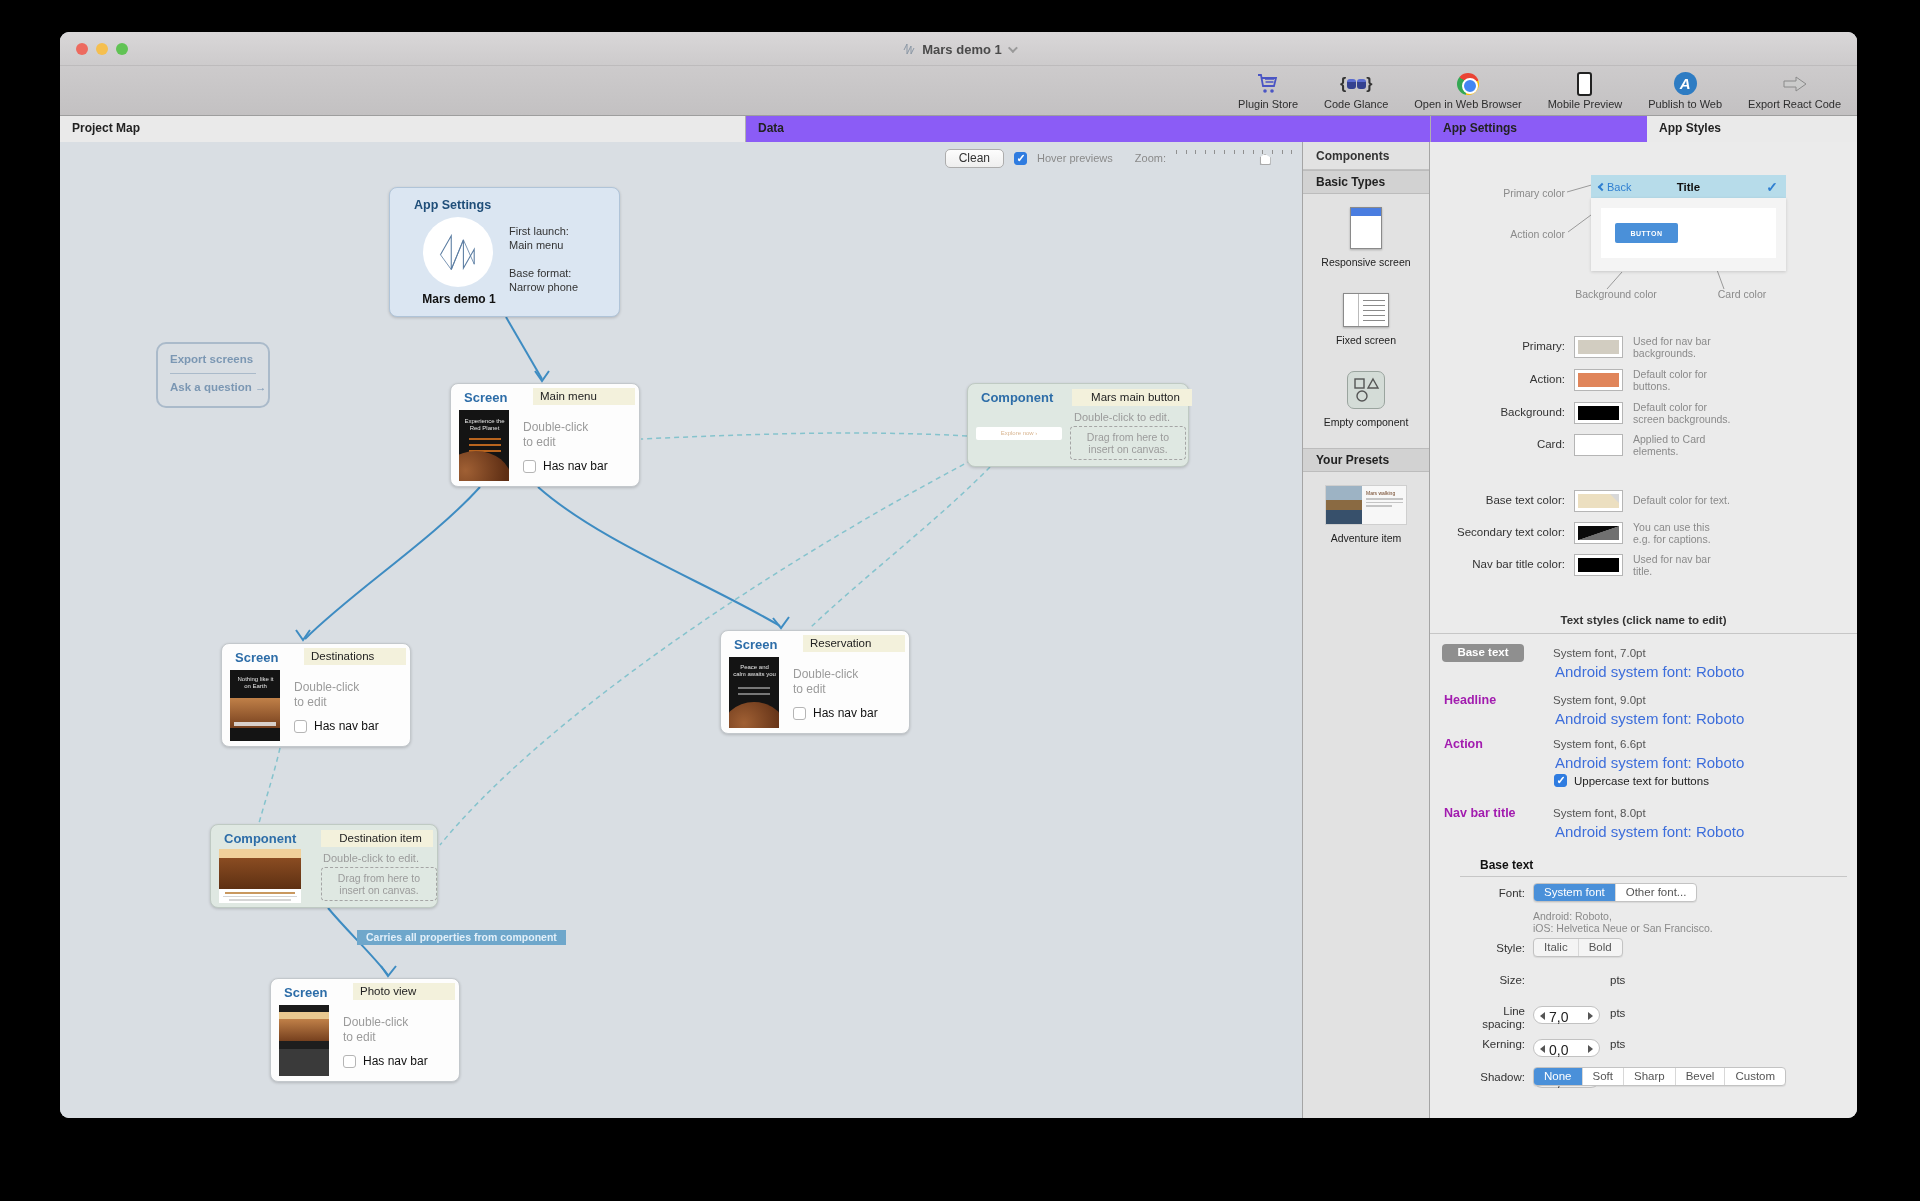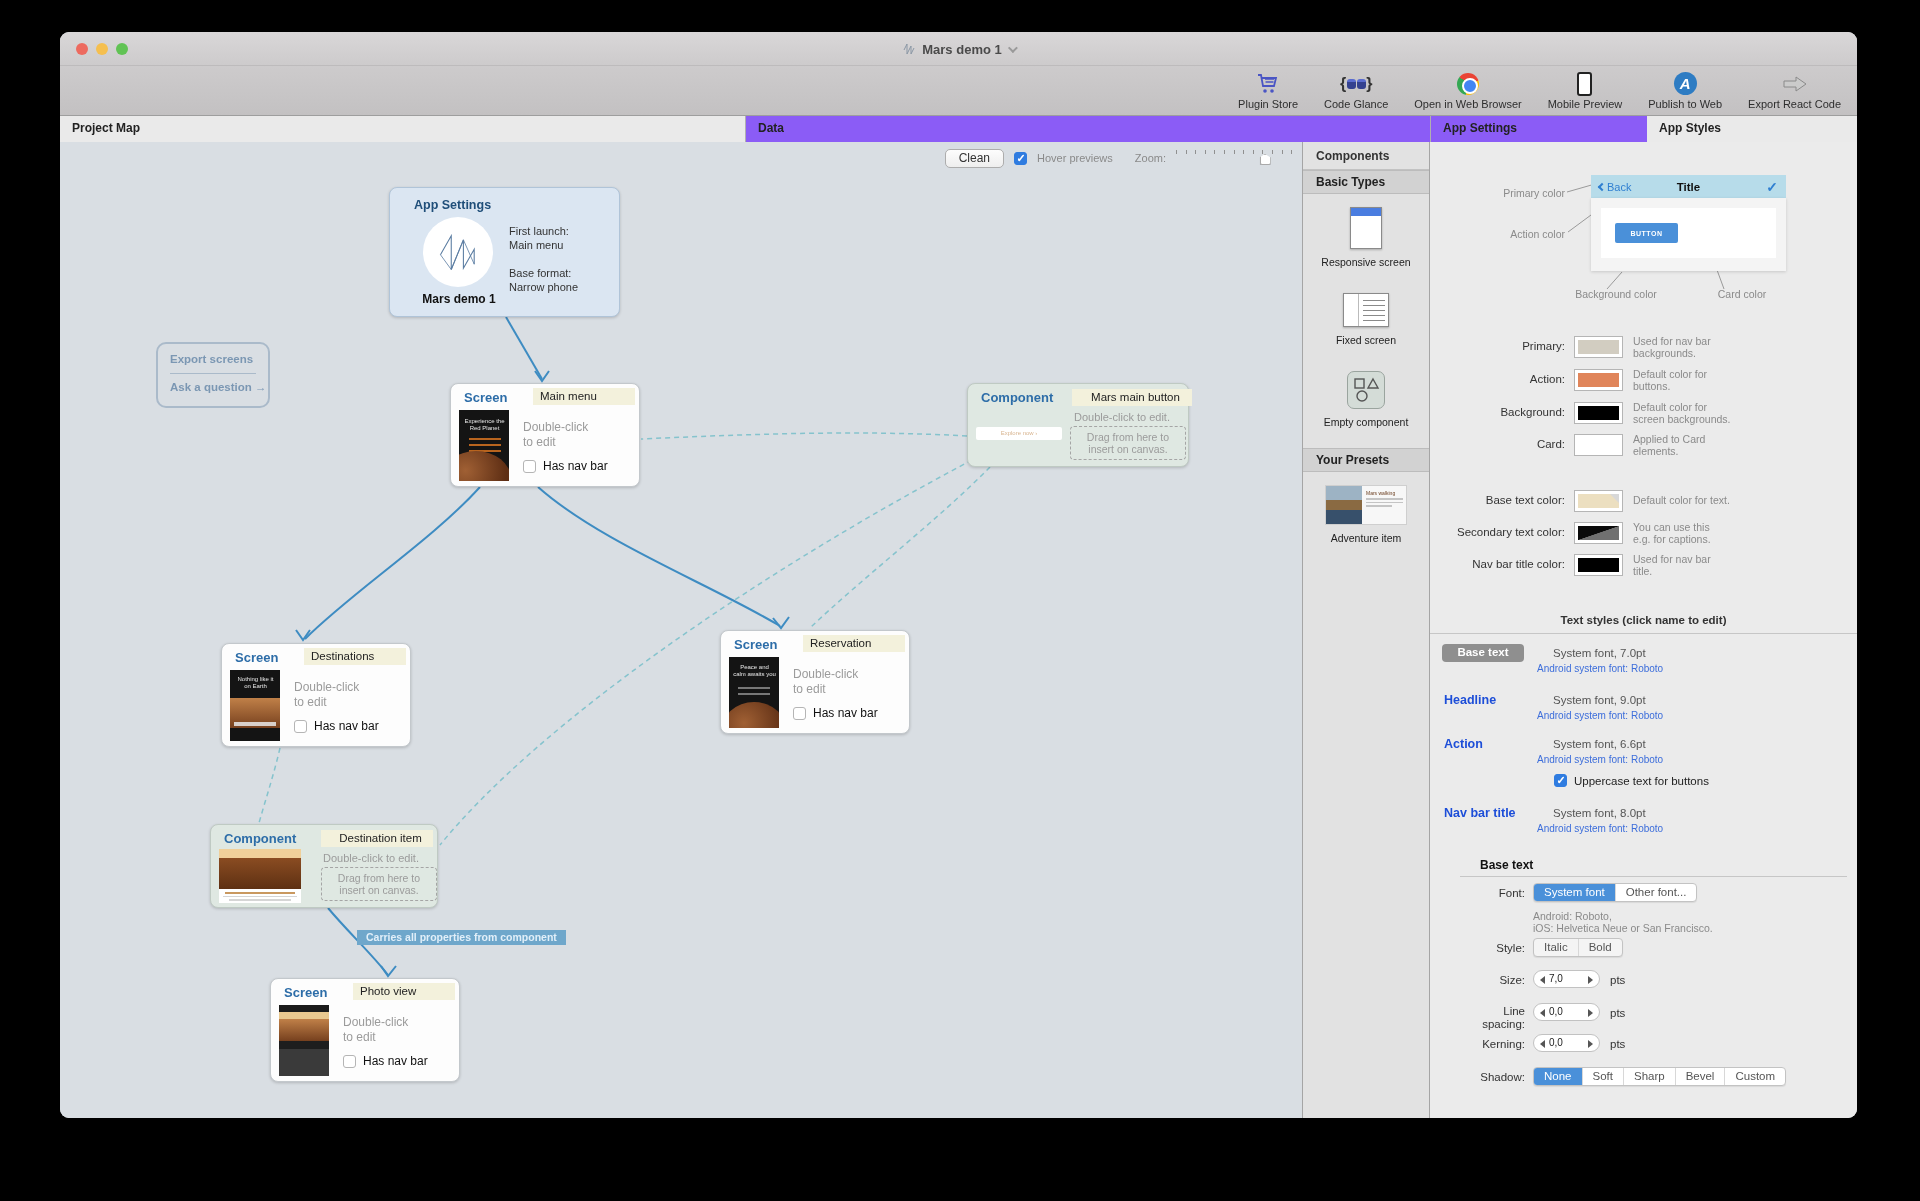--- a/index.html
+++ b/index.html
@@ -112,34 +112,34 @@
   .color-row { position:absolute; left:0; width:100%; height:22px; }
   .color-row .clabel { position:absolute; left:0; top:3px; width:135px; text-align:right; }
   .swatch { position:absolute; left:145px; top:0; width:47px; height:20px; border:3px solid #fff; outline:1px solid #b5b5b5; }
   .sw-split { background:linear-gradient(to bottom right,#0a0a0a 49%,#707070 51%); }
   .sw-fold { position:relative; }
   .sw-fold::after { content:""; position:absolute; right:0; top:0; border-style:solid; border-width:0 9px 9px 0; border-color:transparent #d8d8d8 transparent transparent; }
   .color-row .cdesc { position:absolute; left:203px; top:-2px; font-size:10.5px; color:#8a8a8a; line-height:12px; white-space:pre-line; }
 
   .ts-header { position:absolute; left:0; width:100%; text-align:center; font-weight:bold; font-size:11.5px; color:#333; }
   .hline { position:absolute; left:0; width:100%; height:1px; background:#c6c6c6; }
-  .ts-name { position:absolute; left:14px; font-weight:bold; font-size:12.5px; color:#1d4ed8; }
+  .ts-name { position:absolute; left:14px; font-weight:bold; font-size:12.5px; color:#a21caf; }
   .ts-pill { position:absolute; left:12px; width:82px; height:18px; background:#8f8f8f; border-radius:4px; color:#fff; font-weight:bold; font-size:11.5px; text-align:center; padding-top:2px; }
   .ts-val { position:absolute; left:123px; font-size:11.5px; color:#555; }
-  .ts-link { position:absolute; left:107px; font-size:10px; color:#3d6edb; }
+  .ts-link { position:absolute; left:125px; font-size:15px; color:#3d6edb; }
   .ts-cbrow { position:absolute; left:124px; display:flex; gap:7px; align-items:center; font-size:11.5px; color:#222; }
 
   .bt-header { position:absolute; left:50px; font-weight:bold; font-size:12px; color:#111; }
   .flabel { position:absolute; left:0; width:95px; text-align:right; font-size:11.5px; color:#333; white-space:pre-line; line-height:13px; }
   .seg { position:absolute; left:103px; display:flex; border:1px solid #c3c3c3; border-radius:4px; overflow:hidden; background:#fff; height:19px; box-shadow:0 1px 1px rgba(0,0,0,.08); }
   .seg .s { font-size:11.5px; color:#555; padding:2px 10px 0; border-right:1px solid #d8d8d8; }
   .seg .s:last-child { border-right:none; }
   .seg .s.sel { background:#4a90d9; color:#fff; }
   .note { position:absolute; left:103px; font-size:10.5px; color:#8a8a8a; line-height:12px; white-space:pre-line; }
-  .stepper { position:absolute; left:103px; width:67px; height:18px; background:#fff; border:1px solid #c2c2c2; border-radius:9px; font-size:10px; color:#222; }
+  .stepper { position:absolute; left:103px; width:67px; height:18px; background:#fff; border:1px solid #c2c2c2; border-radius:9px; font-size:14px; color:#222;margin-top:36px; }
   .stepper .v { position:absolute; left:15px; top:2px; }
   .arr-l, .arr-r { position:absolute; top:5px; width:0; height:0; border-top:4px solid transparent; border-bottom:4px solid transparent; }
   .arr-l { left:6px; border-right:5px solid #555; }
   .arr-r { right:6px; border-left:5px solid #555; }
   .pts { position:absolute; font-size:11.5px; color:#333; }
 </style>
 </head>
 <body>
 
 <div class="window">

